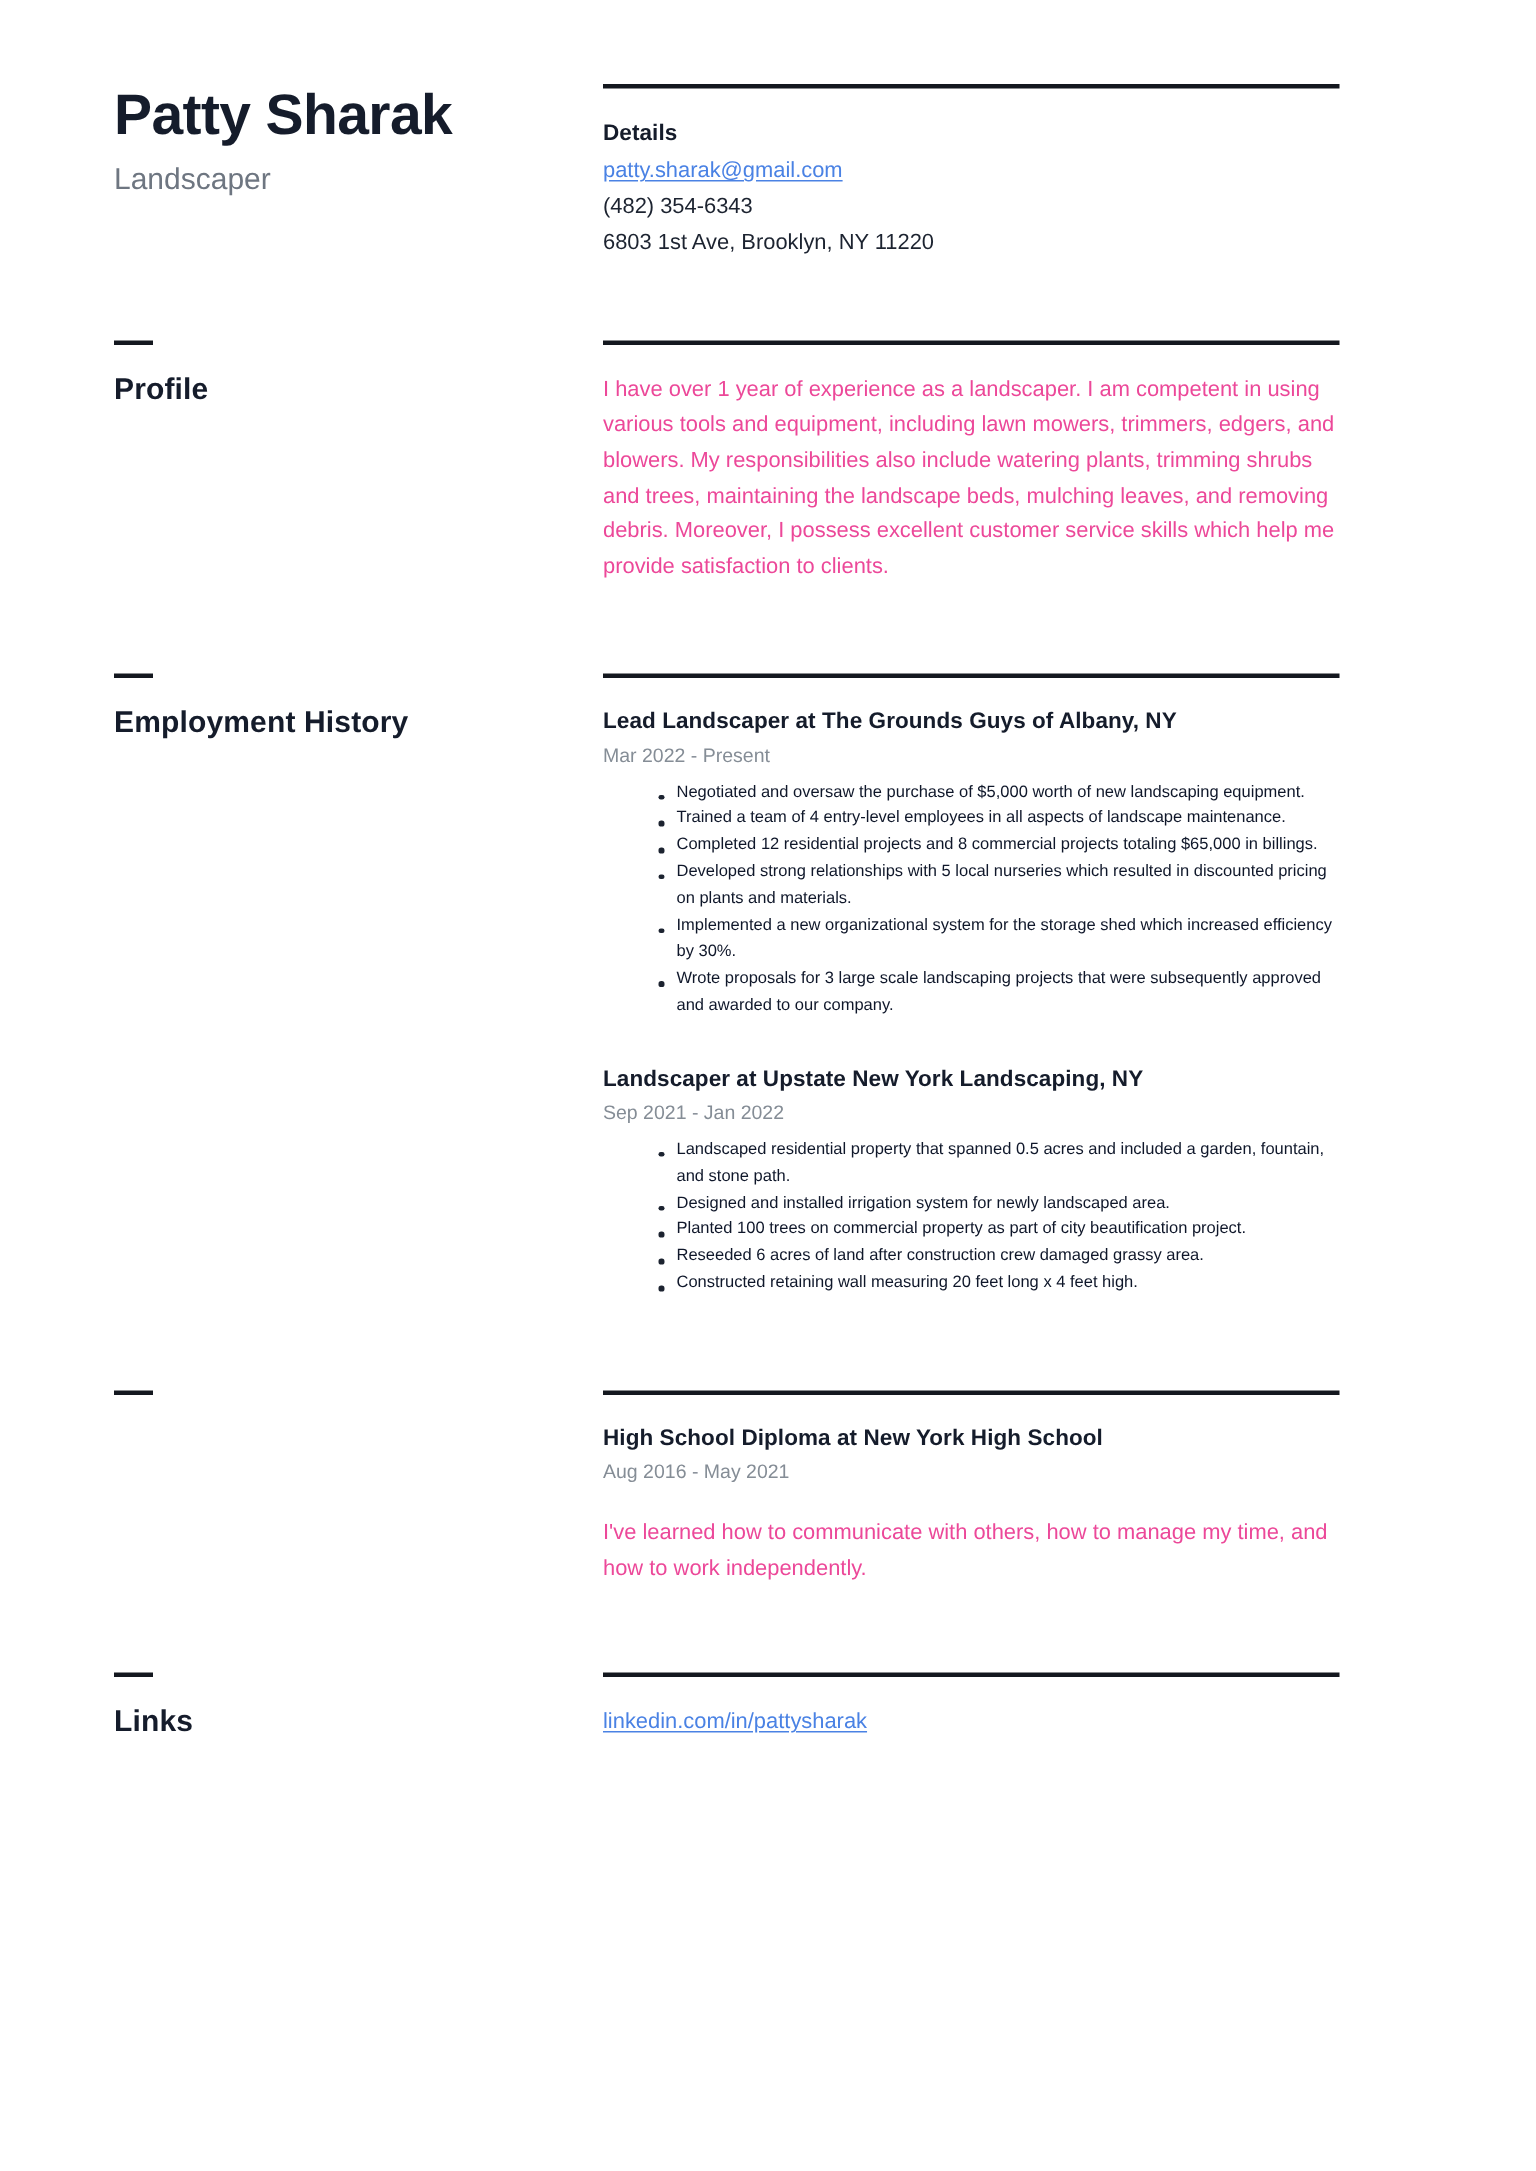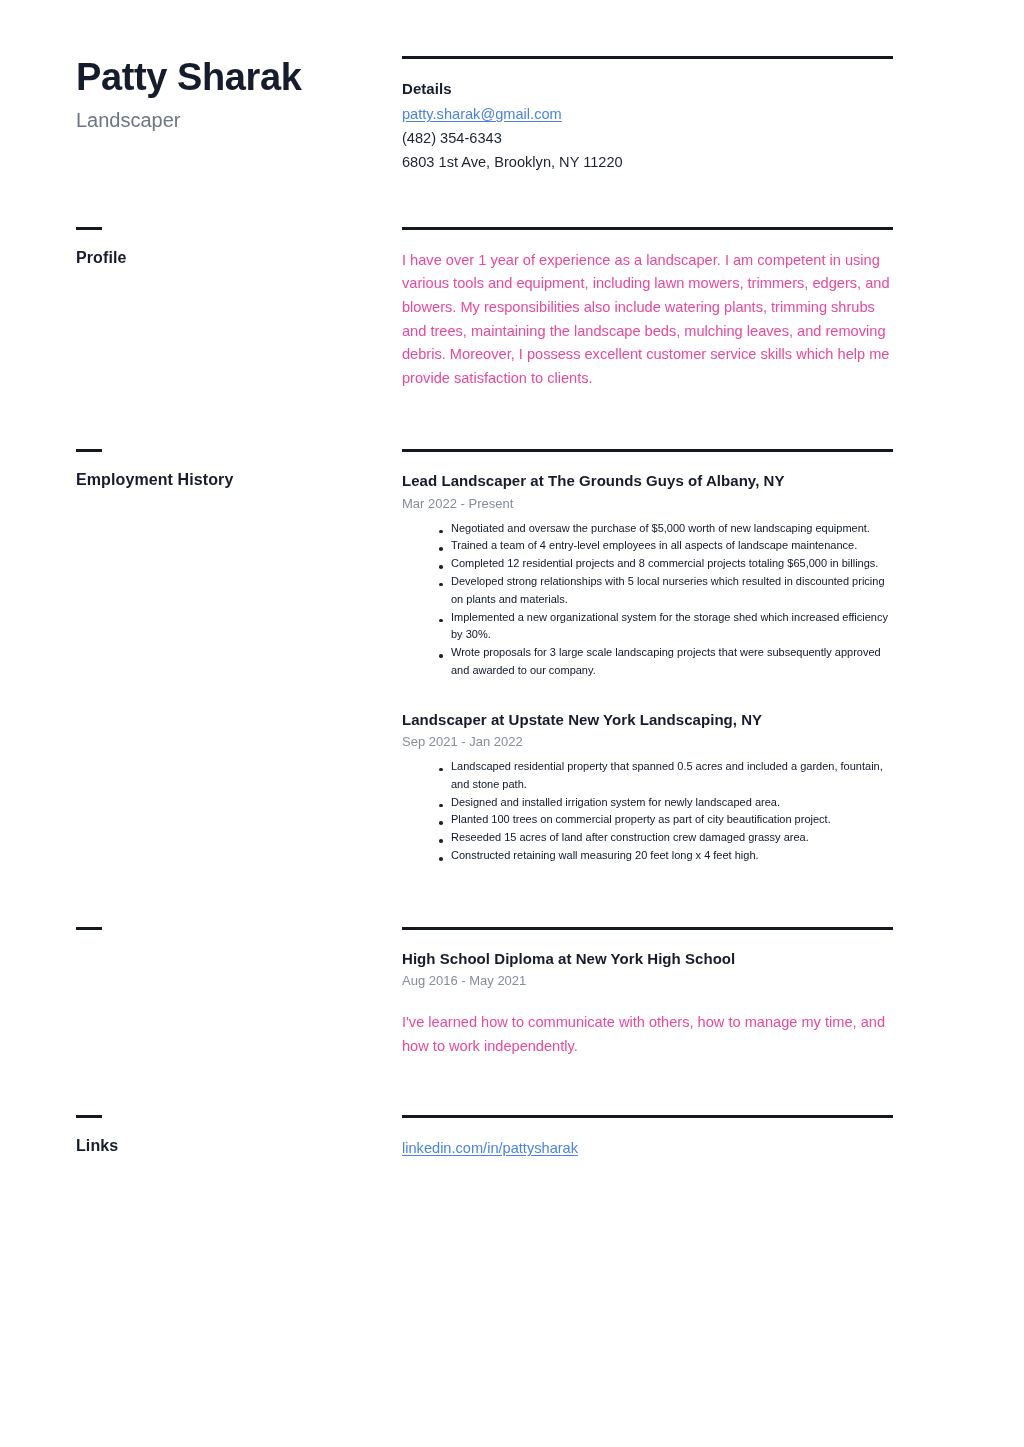--- a/index.html
+++ b/index.html
@@ -71,21 +71,21 @@
   }
   .dash {
     width: 26px;
     height: 3px;
     background: #14181f;
     margin: 0 0 18px 0;
   }
 
   
   .section-label {
-    font-size: 16px;
+    font-size: 20px;
     font-weight: 700;
     color: #151c2b;
     line-height: 1.25;
     letter-spacing: 0.1px;
   }
 
   
   .block-title {
     font-size: 15px;
     font-weight: 700;
@@ -217,21 +217,21 @@
           </ul>
         </div>
 
         <div class="job-entry">
           <div class="block-title">Landscaper at Upstate New York Landscaping, NY</div>
           <div class="meta-date">Sep 2021 - Jan 2022</div>
           <ul class="bullets">
             <li>Landscaped residential property that spanned 0.5 acres and included a garden, fountain, and stone path.</li>
             <li>Designed and installed irrigation system for newly landscaped area.</li>
             <li>Planted 100 trees on commercial property as part of city beautification project.</li>
-            <li>Reseeded 15 acres of land after construction crew damaged grassy area.</li>
+            <li>Reseeded 6 acres of land after construction crew damaged grassy area.</li>
             <li>Constructed retaining wall measuring 20 feet long x 4 feet high.</li>
           </ul>
         </div>
 
       </div>
     </div>
   </div>
 
   <div class="row sec-education">
     <div class="col-left">

